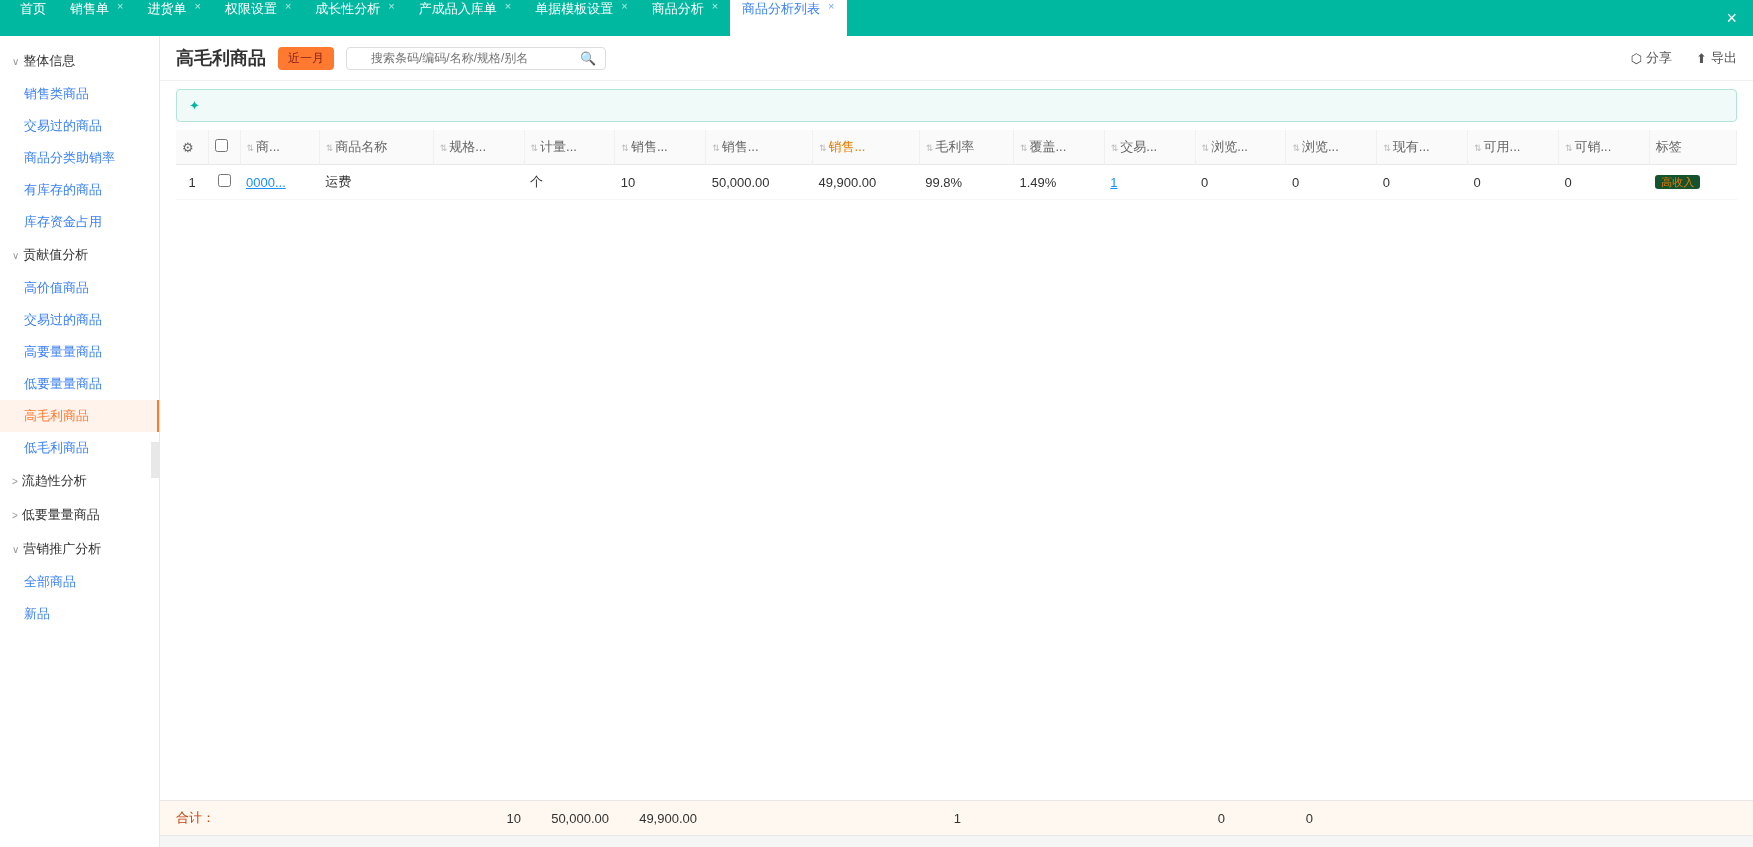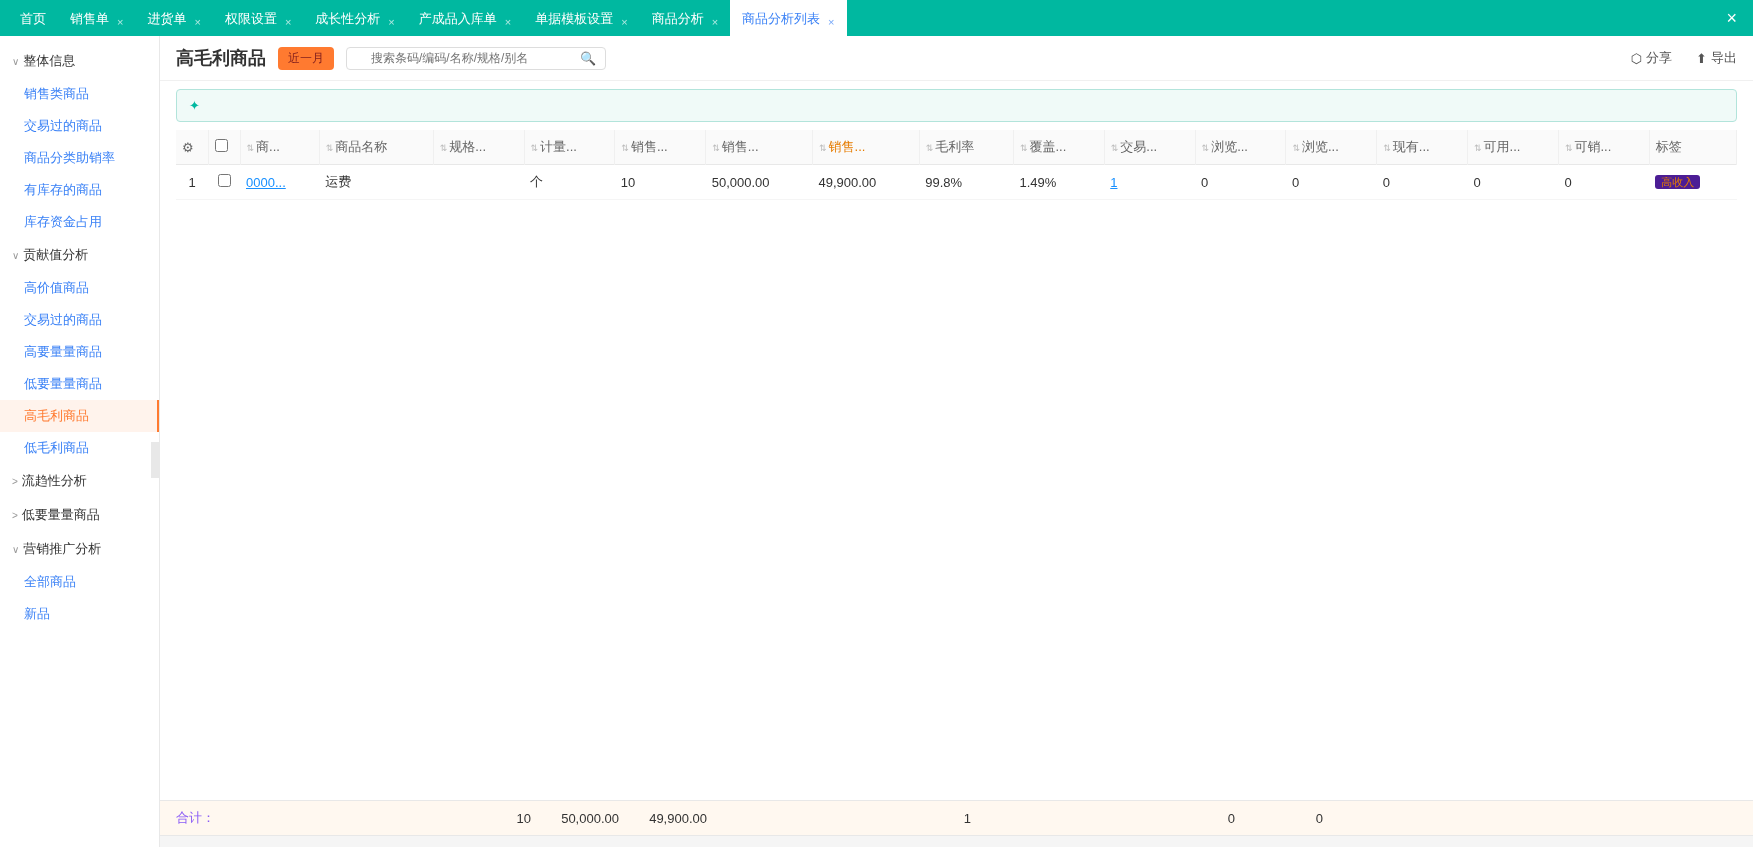--- a/index.html
+++ b/index.html
@@ -9,24 +9,24 @@
     .top-nav {
       display: flex;
       align-items: center;
       background: #00b8a0;
       height: 36px;
       padding: 0 8px;
       gap: 0;
     }
     .nav-item {
       color: #fff;
-      padding: 8px 12px;
+      padding: 0 12px;
       height: 36px;
       display: flex;
-      align-items: flex-end;
+      align-items: flex-start;
       cursor: pointer;
       white-space: nowrap;
       font-size: 13px;
       gap: 4px;
     }
     .nav-item.active {
       background: #fff;
       color: #3b82f6;
     }
     .nav-item .close-x {
@@ -194,40 +194,40 @@
       position: relative;
     }
     thead th .sort-icon { font-size: 9px; color: #bbb; margin-right: 2px; }
     tbody tr { border-bottom: 1px solid #f5f5f5; }
     tbody td {
       padding: 8px 6px;
       color: #333;
       white-space: nowrap;
     }
     .tag-high-income {
-      background: #4c1d95;
+      background: #14532d;
       color: #e67c00;
       border-radius: 3px;
       padding: 1px 6px;
       font-size: 11px;
     }
     .link-cell { color: #1890ff; text-decoration: underline; cursor: pointer; }
 
     
     .footer-bar {
       border-top: 1px solid #e8e8e8;
       background: #fff8f0;
       padding: 8px 16px;
       display: flex;
       align-items: center;
       gap: 8px;
       font-size: 13px;
       color: #333;
     }
-    .footer-label { color: #8b5cf6; margin-right: 26px; }
+    .footer-label { color: #c2410c; margin-right: 16px; }
     .footer-cell { min-width: 80px; text-align: right; padding: 0 6px; }
 
     
     .scrollbar-area {
       height: 12px;
       background: #f5f5f5;
       border-top: 1px solid #e8e8e8;
     }
 
     .sidebar-relative { position: relative; }

